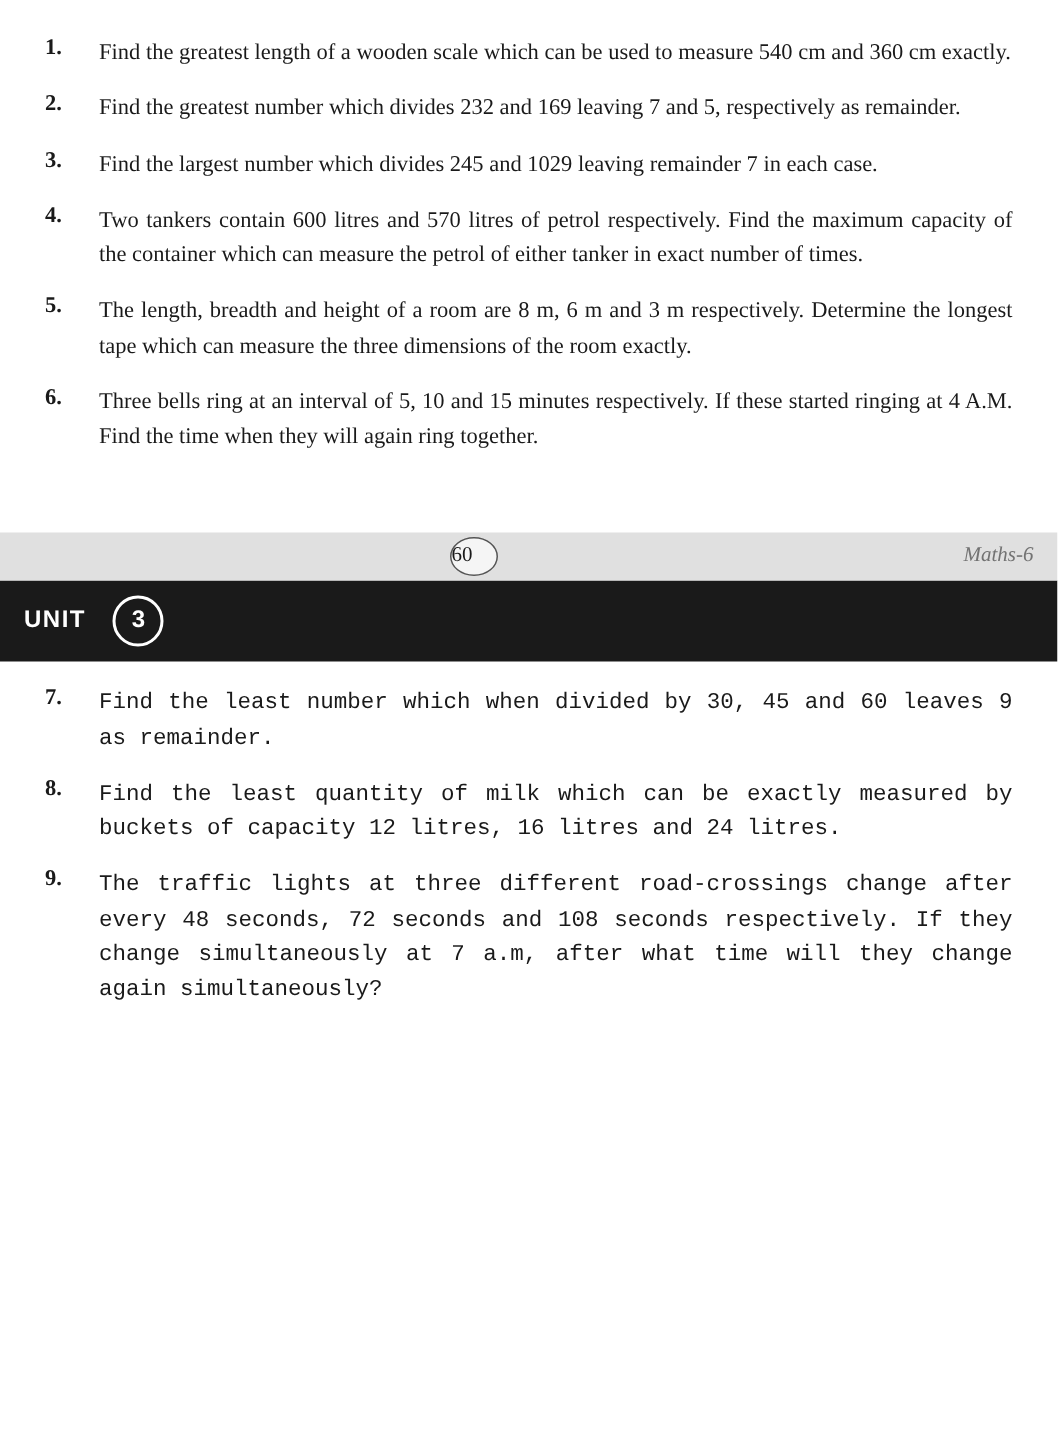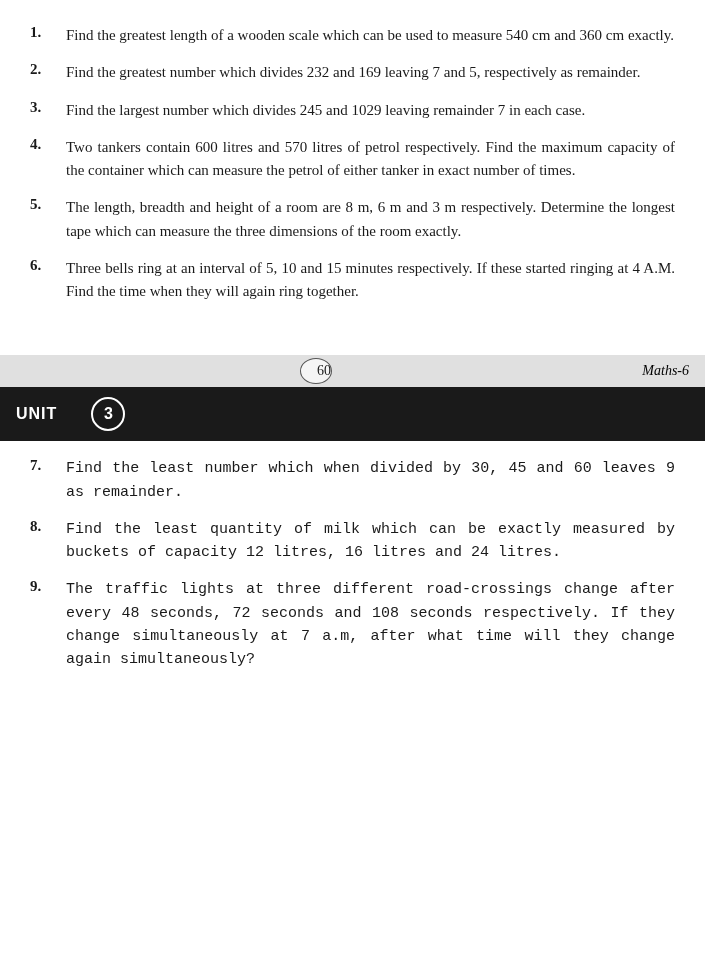--- a/index.html
+++ b/index.html
@@ -54,34 +54,34 @@
       position: relative;
     }
 
     .page-number-circle {
       border: 1.5px solid #555;
       border-radius: 50%;
       width: 32px;
       height: 26px;
       display: flex;
       align-items: center;
-      justify-content: flex-end;
+      justify-content: flex-start;
       font-size: 14px;
       background: #f5f5f5;
       margin-left: 300px;
       font-family: 'Times New Roman', Times, serif;
       z-index: 2;
     }
 
     .maths-label {
       position: absolute;
       right: 16px;
       font-style: italic;
       font-size: 14px;
-      color: #000000;
+      color: #737373;
       font-family: 'Times New Roman', Times, serif;
     }
 
     .unit-header {
       background: #1a1a1a;
       display: flex;
       align-items: center;
       padding: 10px 16px;
       margin: 0 0 0 0;
     }
@@ -100,21 +100,21 @@
       font-size: 16px;
       margin-right: 6px;
       font-family: Arial, sans-serif;
     }
 
     .unit-word {
       color: #ffffff;
       font-size: 16px;
       font-weight: bold;
       font-family: Arial, sans-serif;
-      margin-right: 34px;
+      margin-right: 18px;
       letter-spacing: 1px;
     }
 
     .unit-title {
       color: #ffffff;
       font-size: 19px;
       font-weight: bold;
       font-family: Arial, sans-serif;
       letter-spacing: 1.5px;
     }

